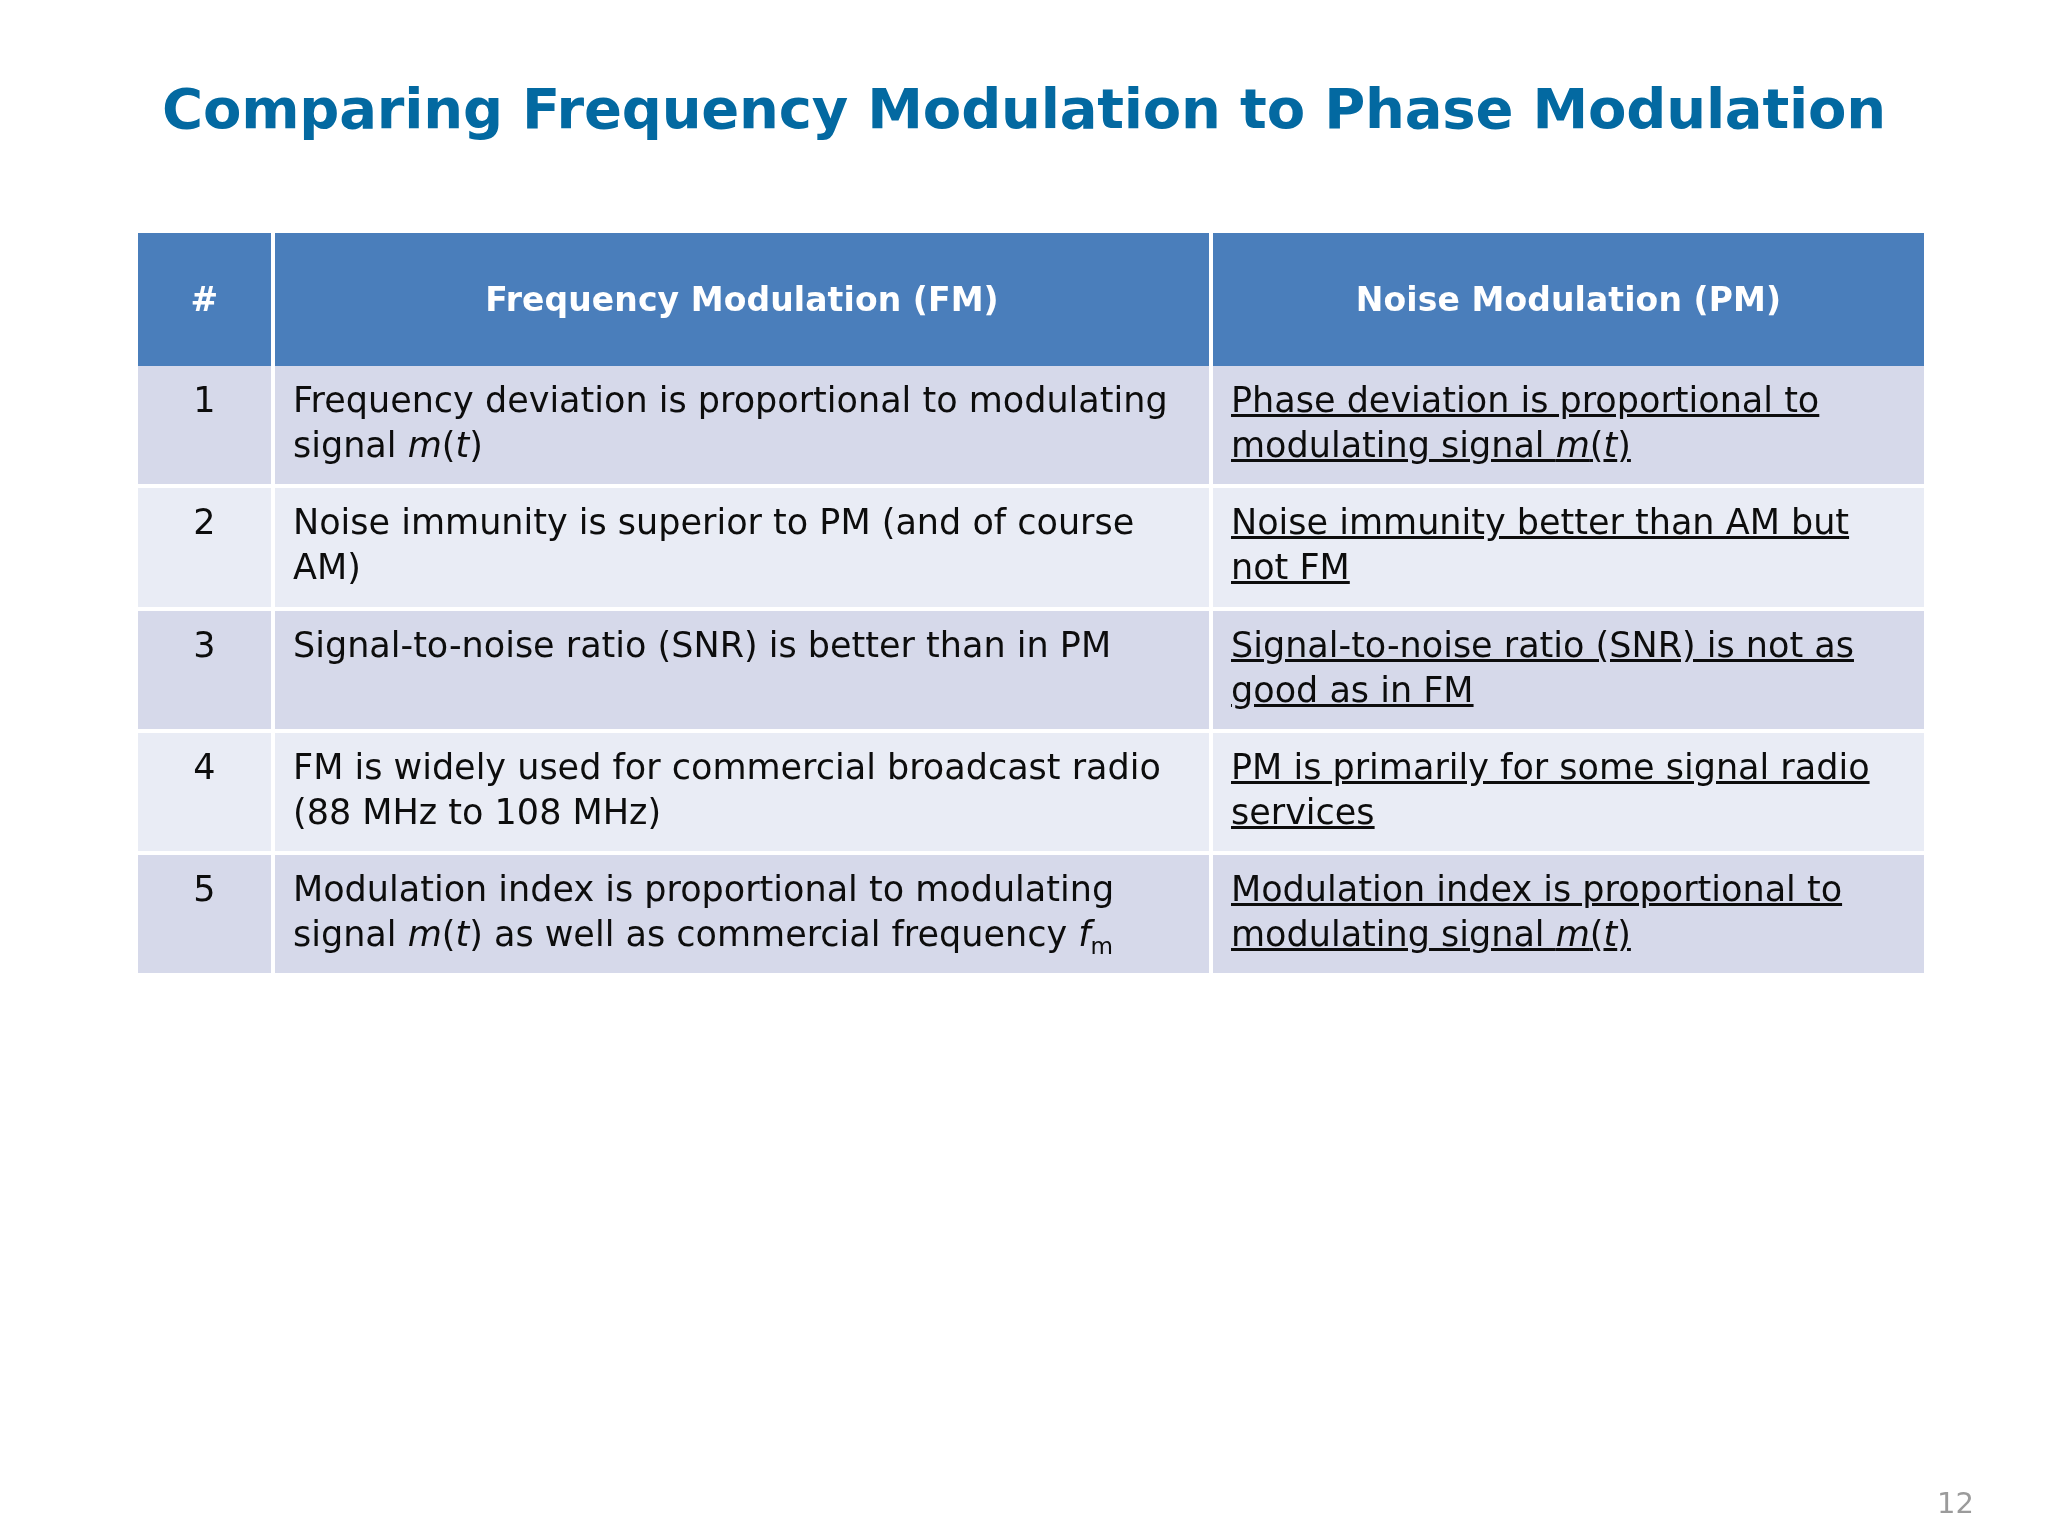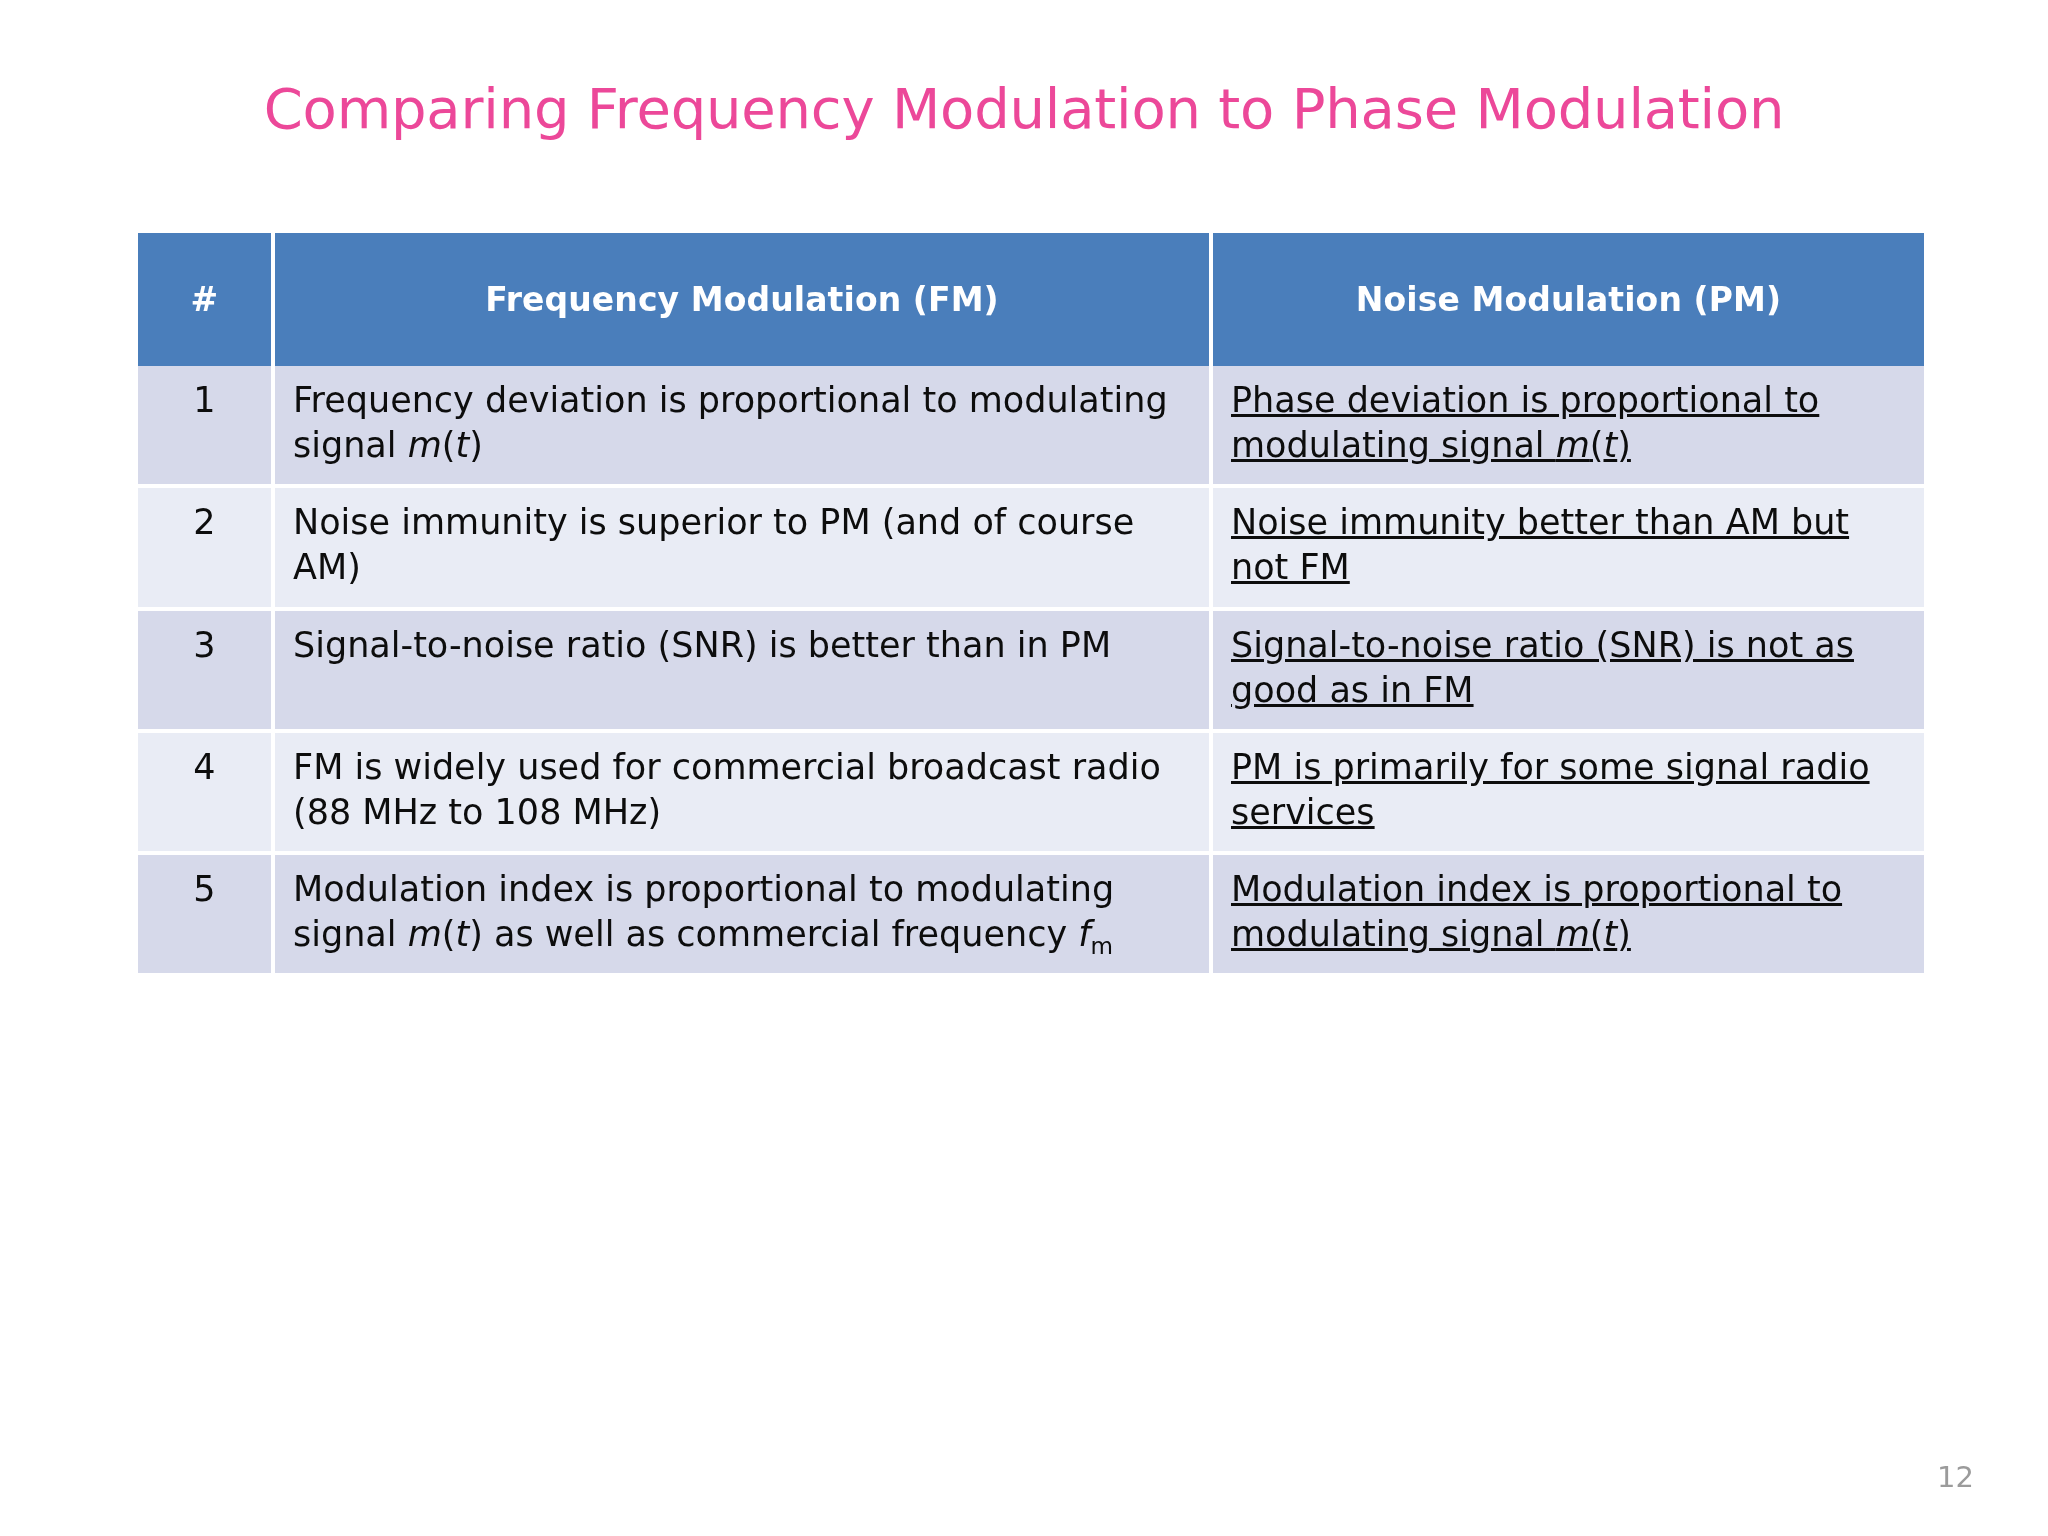--- a/index.html
+++ b/index.html
@@ -22,22 +22,22 @@
   }
 
   
   .slide-title {
     position: absolute;
     left: 0;
     right: 0;
     top: 78px;
     text-align: center;
     font-size: 56px;
-    font-weight: 400;
-    color: #ec4899;
+    font-weight: 700;
+    color: #0369a1;
     letter-spacing: -0.2px;
     line-height: 1.1;
     white-space: nowrap;
   }
 
   
   .table-wrap {
     position: absolute;
     left: 138px;
     top: 233px;
@@ -97,21 +97,21 @@
     font-size: 0.66em;
     vertical-align: sub;
     font-style: normal;
     line-height: 0;
   }
 
   
   .page-number {
     position: absolute;
     right: 74px;
-    bottom: 42px;
+    bottom: 16px;
     font-size: 29px;
     color: #9b9b9b;
     font-weight: 400;
   }
 </style>
 </head>
 <body>
 
 <div class="slide">
 

